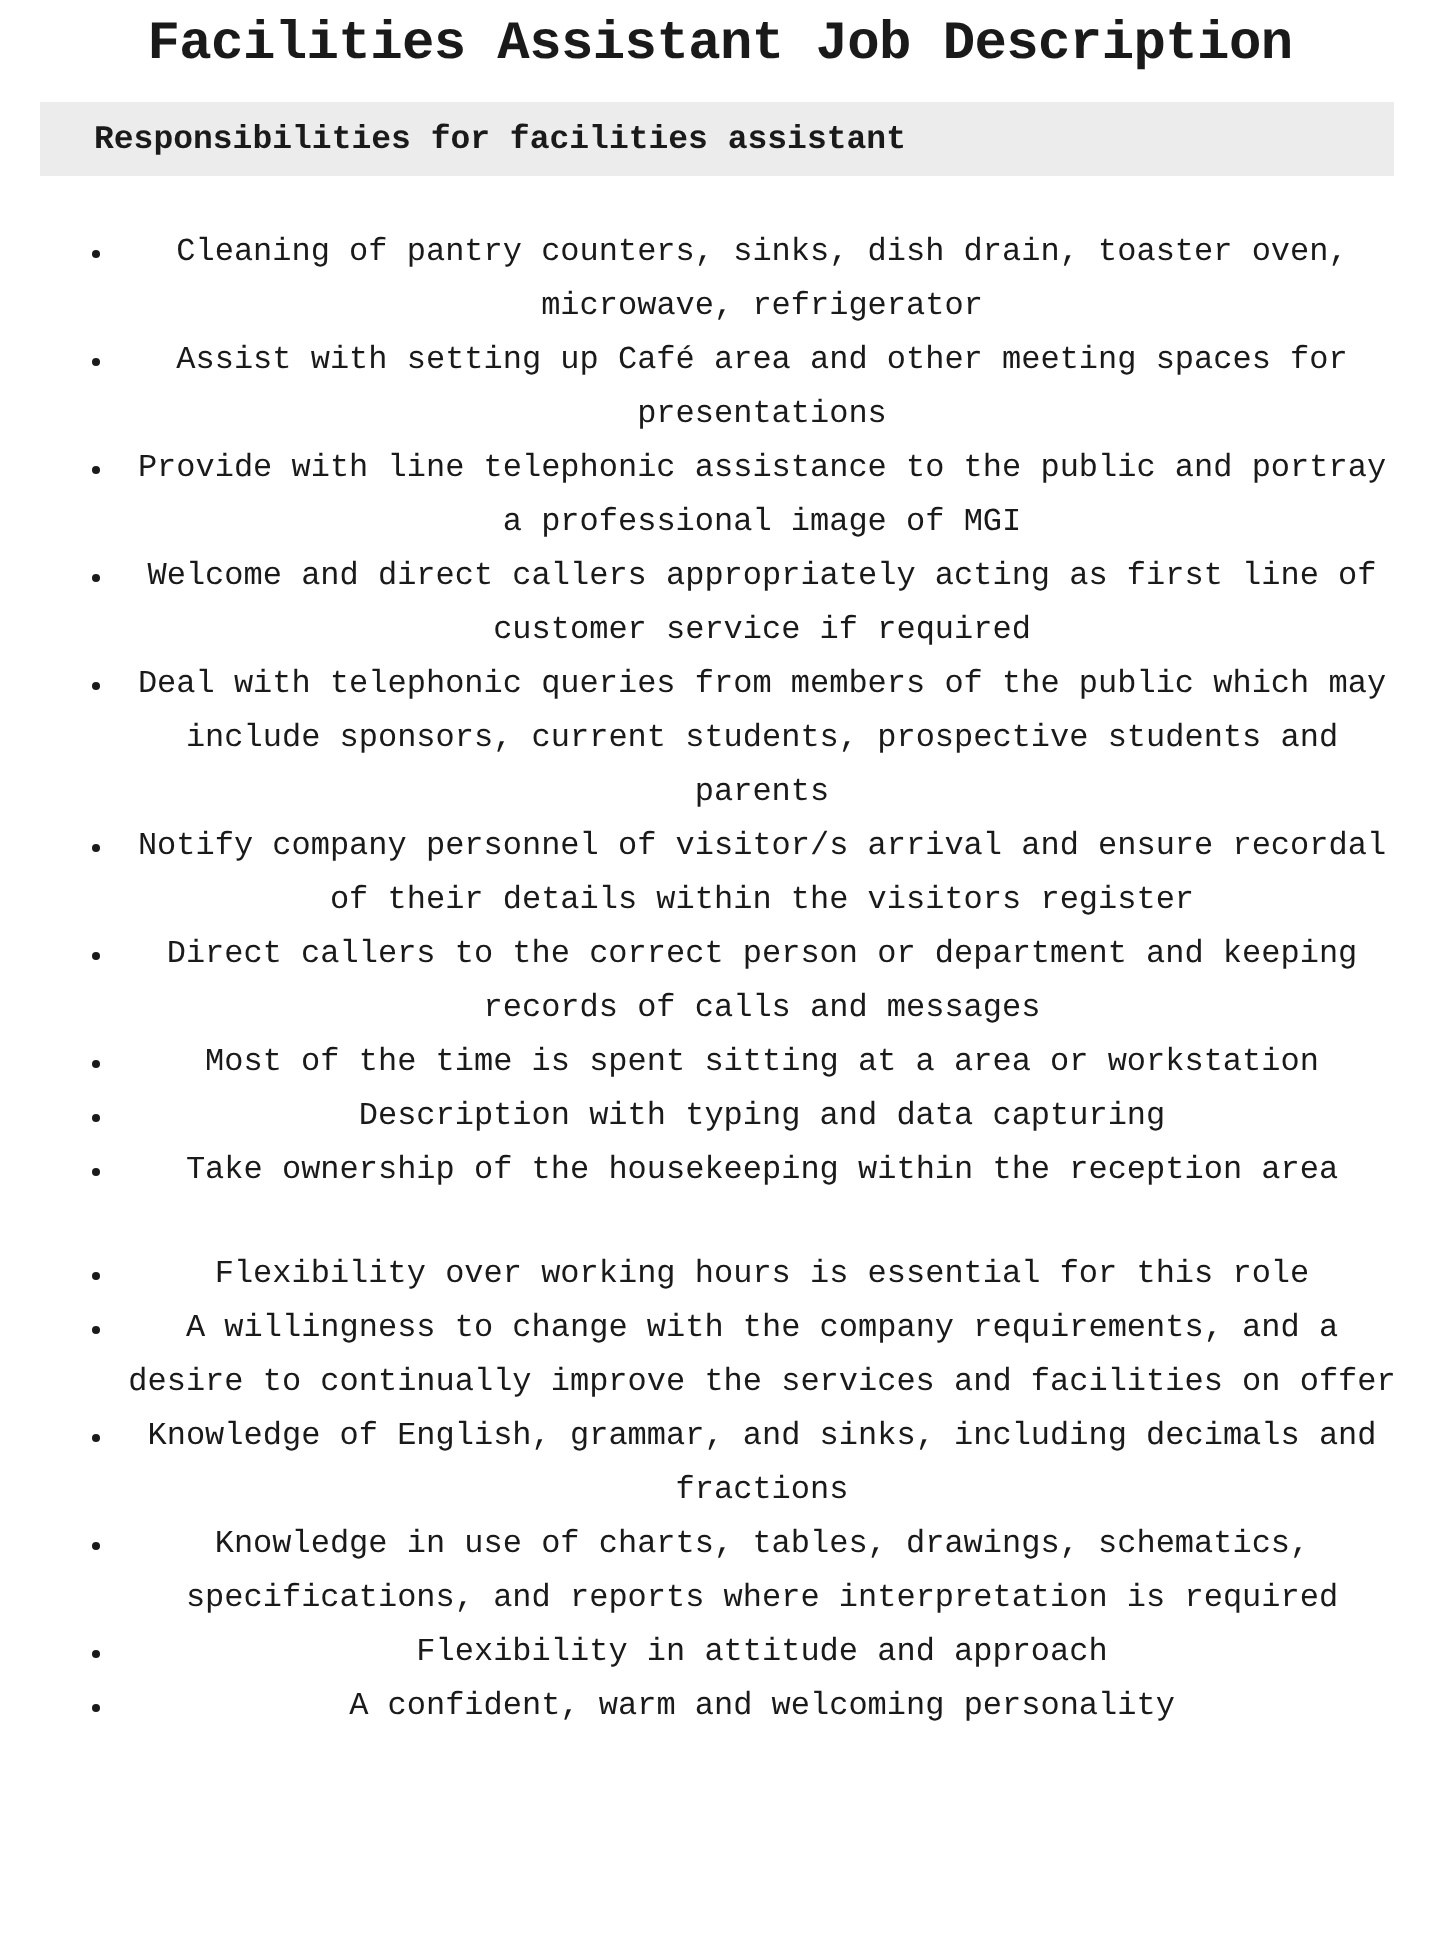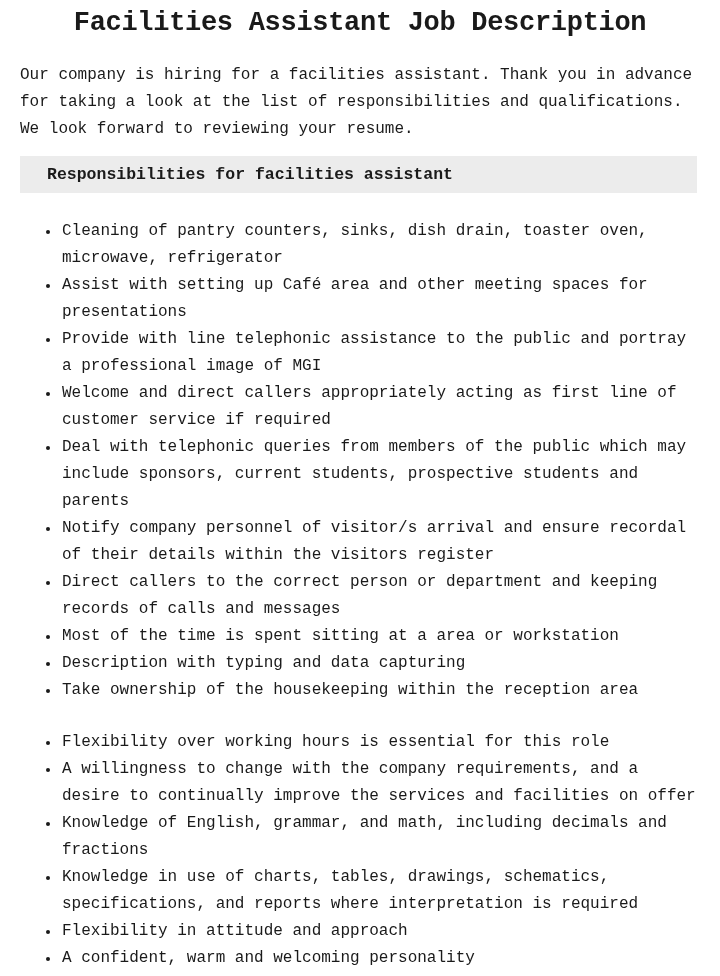--- a/index.html
+++ b/index.html
@@ -41,33 +41,33 @@
   }
   ul.bullet-list {
     margin: 25px 20px 0 20px;
     padding-left: 40px;
     list-style: disc outside;
     font-size: 16px;
     line-height: 27px;
   }
   ul.bullet-list li {
     padding-left: 2px;
+    text-align: center;
   }
   ul.bullet-list li::marker {
     font-size: 13px;
   }
 </style>
 </head>
 <body>
 
 <div class="page">
 
   <h1 class="doc-title">Facilities Assistant Job Description</h1>
 
-  <p class="intro">Our company is hiring for a facilities assistant. Thank you in advance for taking a look at the list of responsibilities and qualifications. We look forward to reviewing your resume.</p>
 
   <div class="section-bar">
     <span class="section-heading">Responsibilities for facilities assistant</span>
   </div>
 
   <ul class="bullet-list">
       <li>Cleaning of pantry counters, sinks, dish drain, toaster oven, microwave, refrigerator</li>
       <li>Assist with setting up Café area and other meeting spaces for presentations</li>
       <li>Provide with line telephonic assistance to the public and portray a professional image of MGI</li>
       <li>Welcome and direct callers appropriately acting as first line of customer service if required</li>
@@ -76,19 +76,19 @@
       <li>Direct callers to the correct person or department and keeping records of calls and messages</li>
       <li>Most of the time is spent sitting at a area or workstation</li>
       <li>Description with typing and data capturing</li>
       <li>Take ownership of the housekeeping within the reception area</li>
     </ul>
 
 
   <ul class="bullet-list">
       <li>Flexibility over working hours is essential for this role</li>
       <li>A willingness to change with the company requirements, and a desire to continually improve the services and facilities on offer</li>
-      <li>Knowledge of English, grammar, and math, including decimals and fractions</li>
+      <li>Knowledge of English, grammar, and sinks, including decimals and fractions</li>
       <li>Knowledge in use of charts, tables, drawings, schematics, specifications, and reports where interpretation is required</li>
       <li>Flexibility in attitude and approach</li>
       <li>A confident, warm and welcoming personality</li>
     </ul>
 
 </div>
 
 </body></html>

